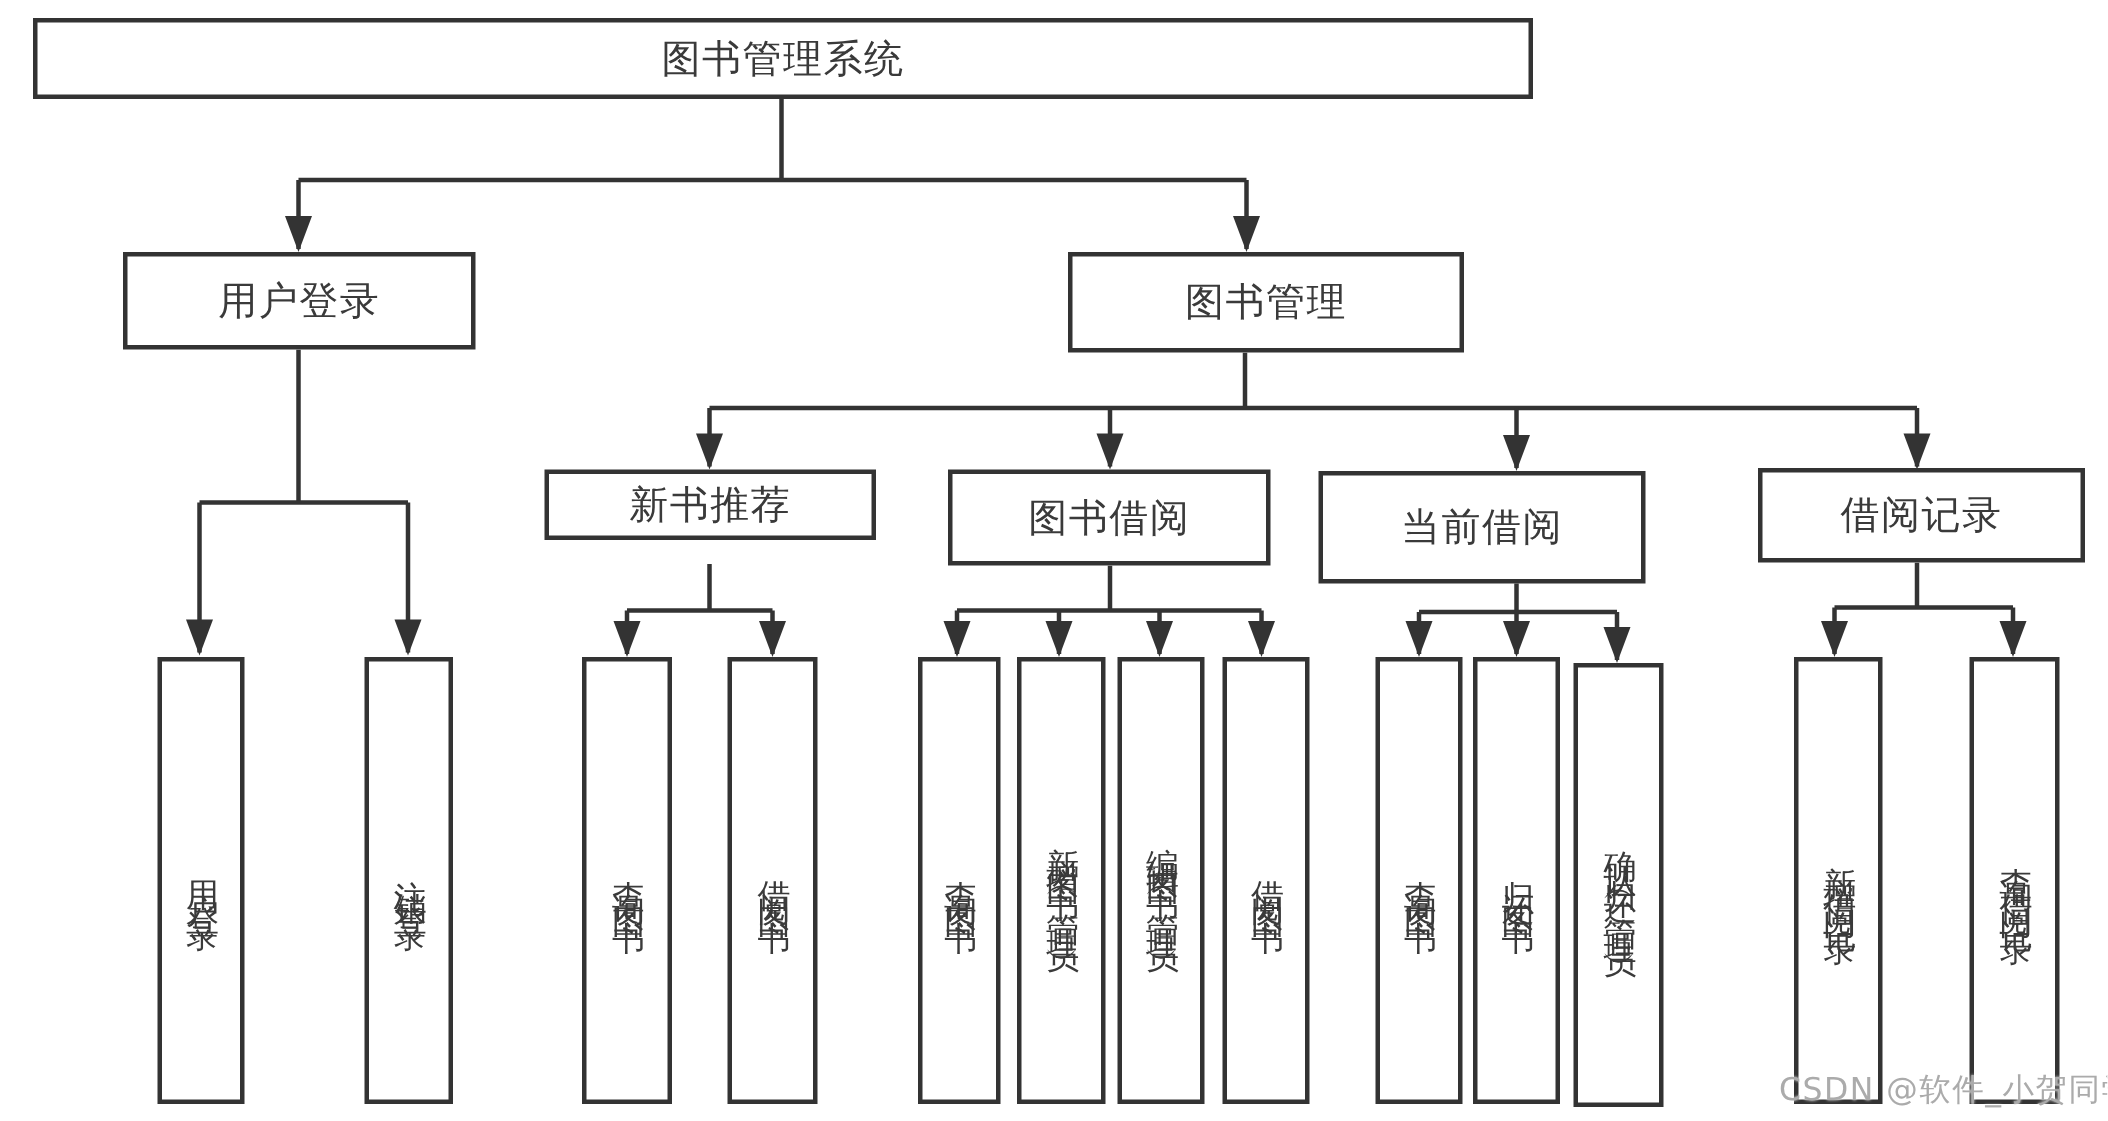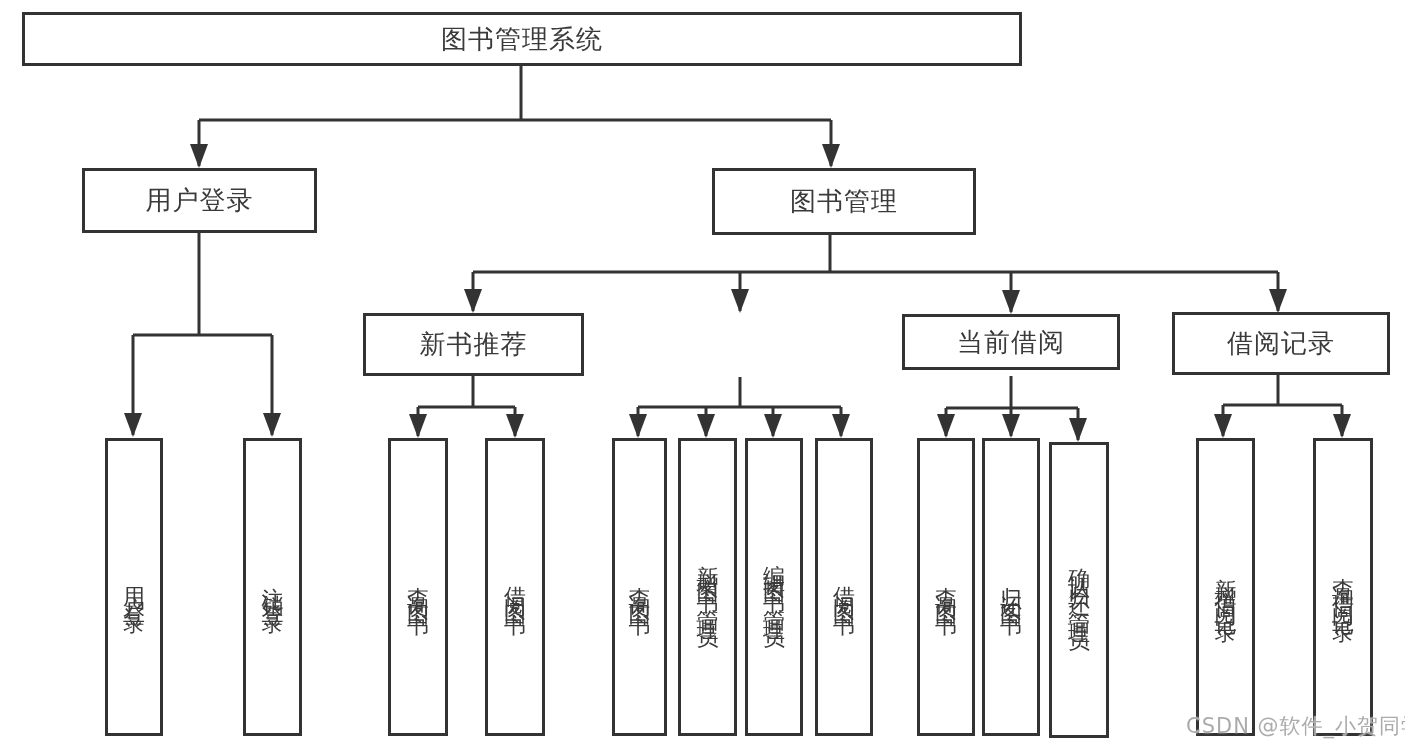--- a/index.html
+++ b/index.html
@@ -140,24 +140,27 @@
     <span>图书管理系统</span>
   </div>
 
   <div class="node" style="left:82px;top:168px;width:235px;height:65px">
     <span>用户登录</span>
   </div>
   <div class="node" style="left:712px;top:168px;width:264px;height:67px">
     <span>图书管理</span>
   </div>
 
-  <div class="node" style="left:363px;top:313px;width:221px;height:63px">
+  <div class="node" style="left:363px;top:313px;width:221px;height:47px">
     <span>新书推荐</span>
   </div>
-  <div class="node" style="left:902px;top:314px;width:218px;height:56px">
+  <div class="node" style="left:632px;top:313px;width:215px;height:64px">
+    <span>图书借阅</span>
+  </div>
+  <div class="node" style="left:879px;top:314px;width:218px;height:75px">
     <span>当前借阅</span>
   </div>
   <div class="node" style="left:1172px;top:312px;width:218px;height:63px">
     <span>借阅记录</span>
   </div>
 
   <div class="vnode" style="left:105px;top:438px;width:58px;height:298px">
     <span class="vtext">用户登录</span>
   </div>
   <div class="vnode" style="left:243px;top:438px;width:59px;height:298px">

